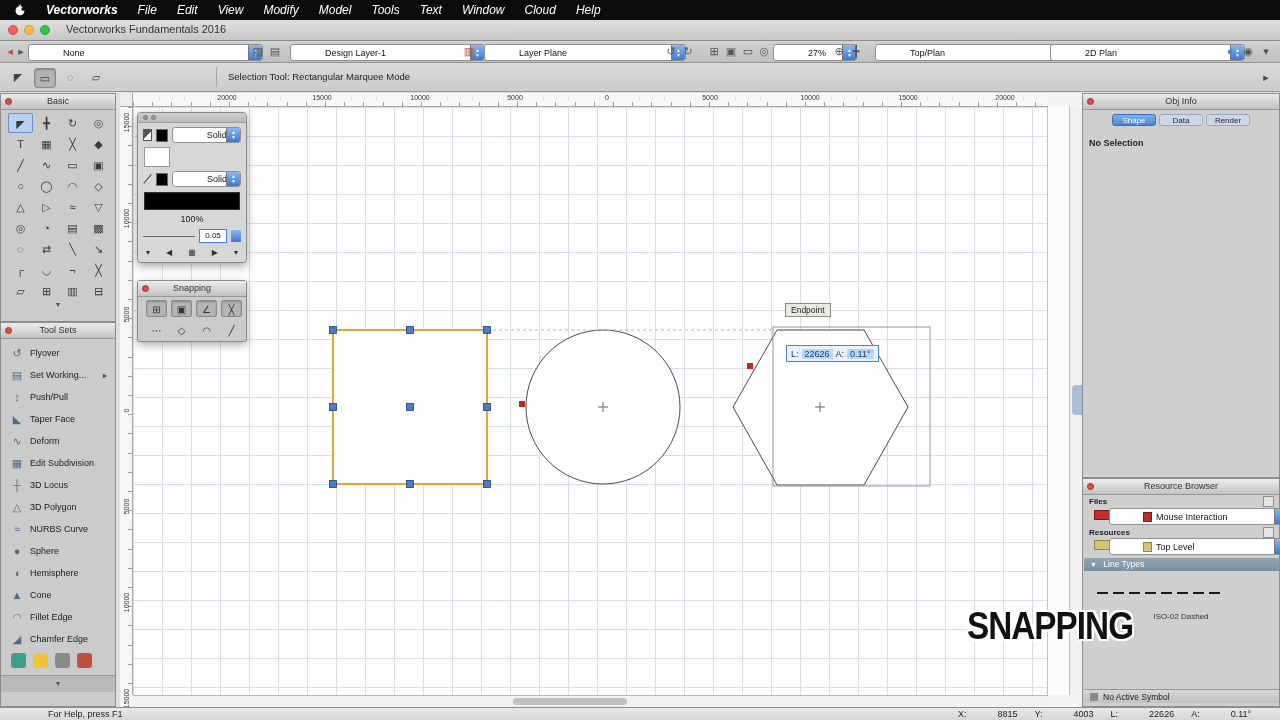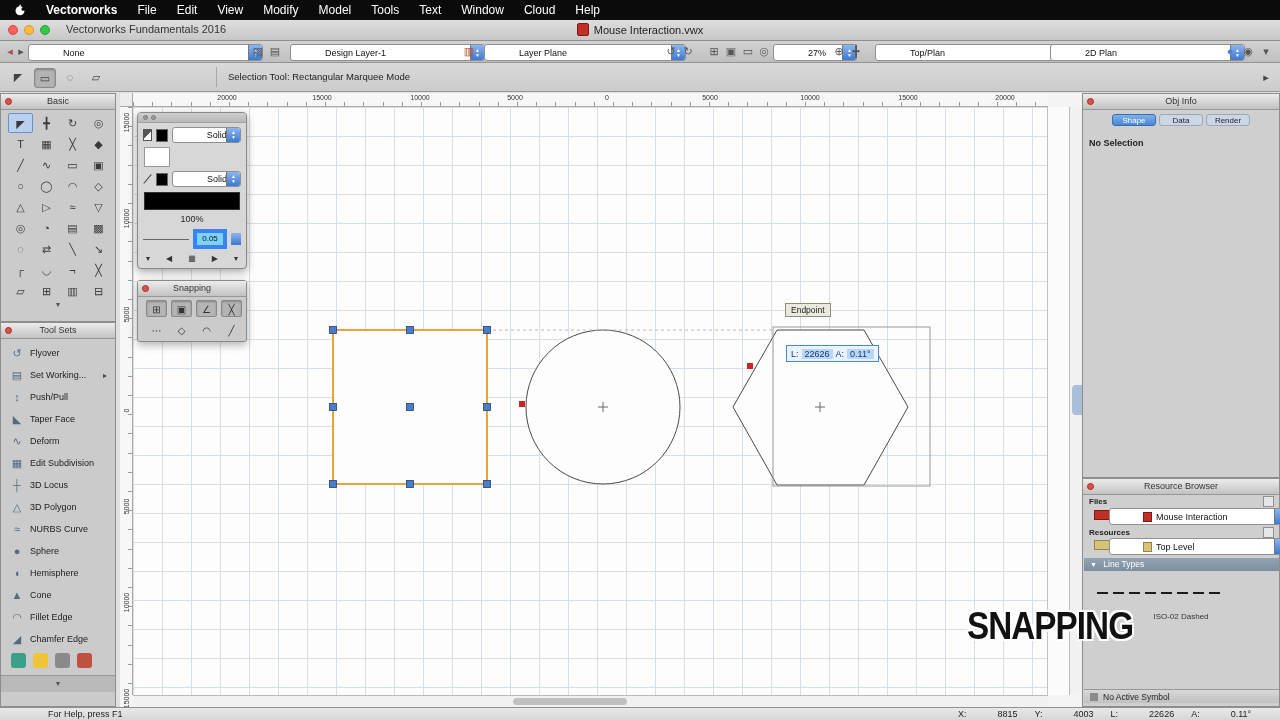--- a/index.html
+++ b/index.html
@@ -3,21 +3,21 @@
 <meta charset="utf-8">
 <style>
   html,body{margin:0;padding:0;width:1280px;height:720px;overflow:hidden;
     font-family:"Liberation Sans",sans-serif;background:#e0e0e0;position:relative;
     -webkit-font-smoothing:antialiased;}
   .abs{position:absolute;padding-left:44px;}
   
   .menubar{position:absolute;left:0;top:0;width:1280px;height:20px;background:#0b0b0b;
     color:#fff;display:flex;align-items:center;font-size:12px;}
   .apple{width:12px;height:12px;margin:0 10px 0 14px;}
-  .mi{padding:0 10px;line-height:20px;white-space:nowrap;}
+  .mi{padding:0 10px;line-height:20px;white-space:nowrap;font-style:italic;}
   .mi.bold{font-weight:bold;}
   
   .titlebar{position:absolute;left:0;top:20px;width:1280px;height:20px;
     background:linear-gradient(#dedede,#c7c7c7);border-bottom:1px solid #8f8f8f;}
   .light{position:absolute;top:5px;width:10px;height:10px;border-radius:50%;}
   .app-title{position:absolute;left:66px;top:3px;font-size:11px;color:#333;}
   .doc-title{position:absolute;left:0;right:0;top:3px;text-align:center;font-size:11px;color:#222;}
   .doc-icon{display:inline-block;width:10px;height:11px;background:#c03028;border-radius:2px;
     vertical-align:-2px;margin-right:5px;border:1px solid #801810;}
   
@@ -71,21 +71,21 @@
   .icon-bucket{width:11px;height:10px;border:1px solid #555;
     background:linear-gradient(135deg,#555 50%,#fff 50%);}
   .icon-pen{width:2px;height:12px;background:#444;transform:rotate(40deg);margin:0 4px;}
   .swatch{width:15px;height:11px;background:#000;border:1px solid #666;}
   .dd.small{position:static;width:58px;height:14px;}
   .whitebox{width:24px;height:18px;background:#fff;border:1px solid #999;margin:4px 0 0 6px;}
   .blackbar{width:94px;height:16px;background:#000;margin:5px auto 0 auto;border:1px solid #333;}
   .opacity{text-align:center;font-size:9px;color:#222;padding-top:4px;}
   .slider-row{display:flex;align-items:center;gap:4px;padding:5px 5px 0 5px;}
   .track{flex:1;height:1px;background:#666;}
-  .lw-box{width:26px;height:12px;background:#7dd3fc;border:4px solid #3b82f6;font-size:8px;
+  .lw-box{width:26px;height:12px;background:#ffffff;border:1px solid #3b82f6;font-size:8px;
     line-height:12px;text-align:center;color:#111;}
   .navrow{display:flex;justify-content:space-between;padding:5px 8px 5px 8px;font-size:8px;color:#333;}
   
   .snap{position:absolute;left:137px;top:280px;width:110px;background:#cbcbcb;
     border:1px solid #8a8a8a;border-radius:3px;box-shadow:0 3px 8px rgba(0,0,0,.3);z-index:30;box-sizing:border-box;}
   .snaprow{display:flex;gap:4px;padding:3px 0 2px 8px;}
   .sbtn{width:21px;height:17px;font-size:10px;line-height:17px;text-align:center;color:#333;border-radius:2px;}
   .sbtn.on{background:#b5b5b5;border:1px solid #8a8a8a;box-sizing:border-box;
     box-shadow:inset 0 1px 2px rgba(0,0,0,.25);}
   
@@ -173,21 +173,20 @@
   <span class="mi">Window</span>
   <span class="mi">Cloud</span>
   <span class="mi">Help</span>
 </div>
 
 <div class="titlebar">
   <span class="light" style="left:8px;background:#fc615d;border:1px solid #d04844;box-sizing:border-box;"></span>
   <span class="light" style="left:24px;background:#fdbc40;border:1px solid #d29a2c;box-sizing:border-box;"></span>
   <span class="light" style="left:40px;background:#34c749;border:1px solid #26a234;box-sizing:border-box;"></span>
   <span class="app-title">Vectorworks Fundamentals 2016</span>
-  <span class="doc-title"><span class="doc-icon"></span><span>Mouse Interaction.vwx</span></span>
 </div>
 
 <div class="toolbar">
   <span class="tbtn" style="left:2px;color:#b05048;">◂</span>
   <span class="tbtn" style="left:13px;">▸</span>
   <div class="dd" style="left:28px;width:203px;">
     <span class="dd-val">None</span>
     <span class="dd-step"></span>
   </div>
   <span class="tbtn" style="left:250px;">▨</span>

